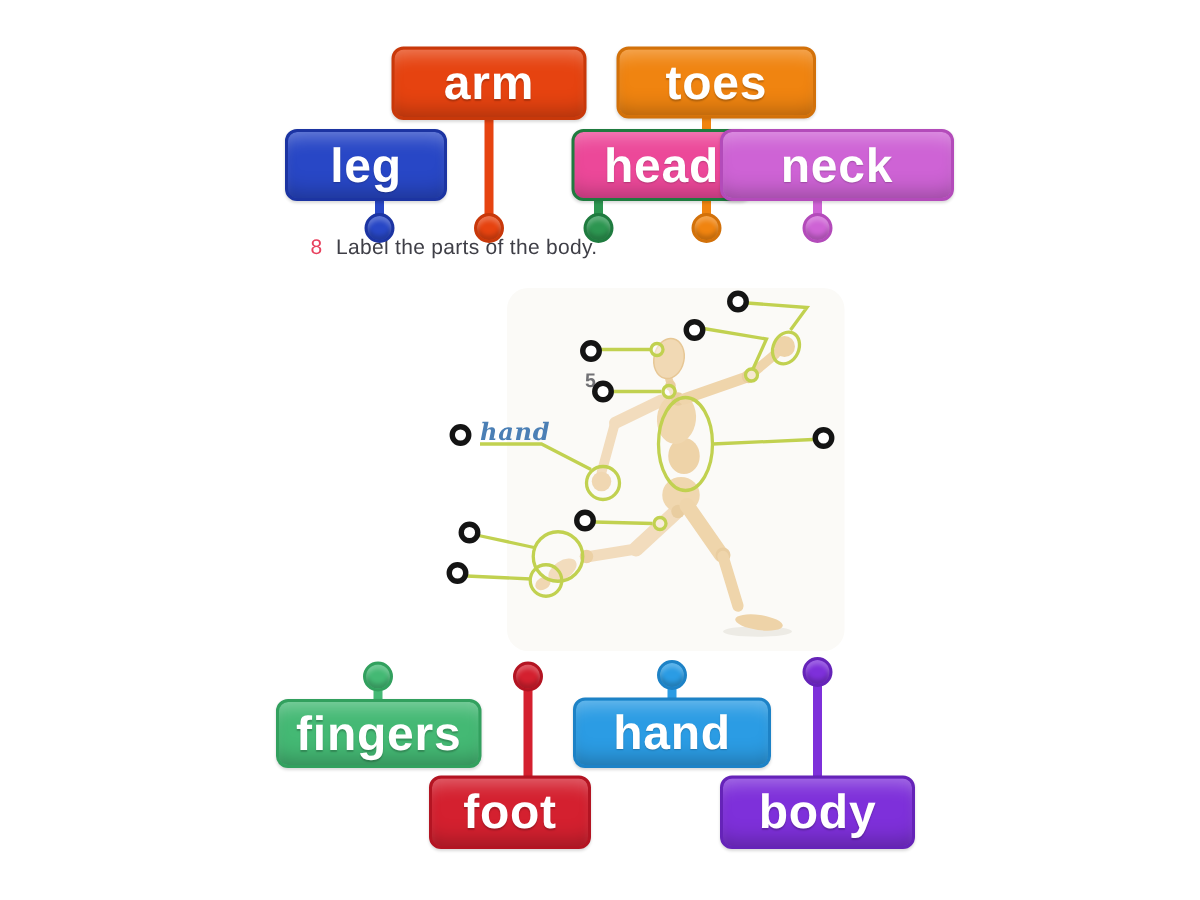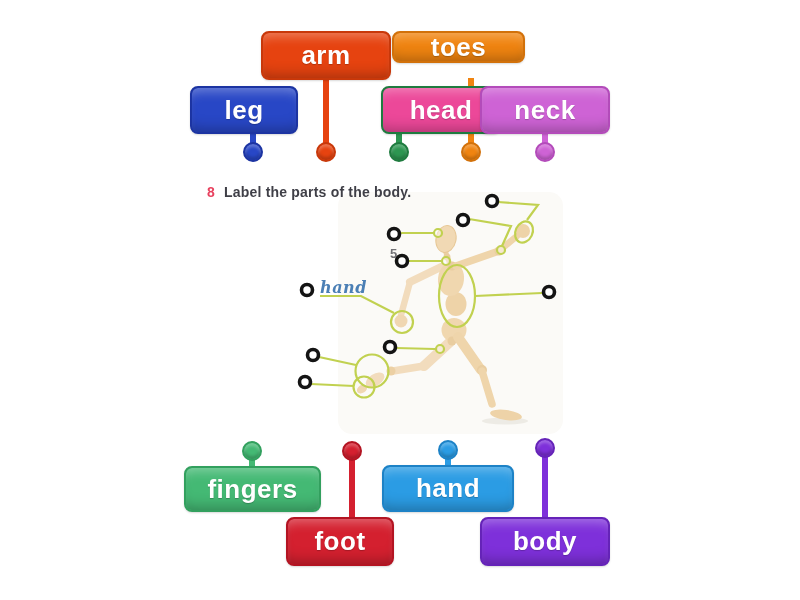--- a/index.html
+++ b/index.html
@@ -9,39 +9,39 @@
     font-family:"Liberation Sans", sans-serif;
   }
   .stage{position:absolute;inset:0;}
   svg.scene{position:absolute;left:0;top:0;z-index:0;}
 
   
   .chip{
     position:absolute;z-index:3;
     display:flex;align-items:center;justify-content:center;
     border-radius:8px;border:2px solid;
-    color:#fff;font-weight:bold;font-size:26px;
+    color:#fff;font-weight:bold;font-size:32px;
     letter-spacing:.5px;
     box-shadow: inset 0 10px 12px -7px rgba(255,255,255,.35),
                 inset 0 -12px 14px -9px rgba(0,0,0,.28),
                 0 1px 2px rgba(0,0,0,.15);
     text-shadow:0 1px 1px rgba(0,0,0,.22);
     box-sizing:border-box;
     cursor:grab;
   }
   .stem{position:absolute;z-index:1;width:6px;}
   .pin{
     position:absolute;z-index:2;width:20px;height:20px;border-radius:50%;
     border:2px solid;box-sizing:border-box;
     box-shadow: inset 0 3px 3px rgba(255,255,255,.25), inset 0 -3px 3px rgba(0,0,0,.2);
   }
 
   .instruction{
-    position:absolute;left:207px;top:184px;z-index:1;
-    font-size:14px;font-weight:bold;color:#3f3f47;
+    position:absolute;left:207px;top:156px;z-index:1;
+    font-size:14px;font-weight:normal;color:#3f3f47;
     letter-spacing:.2px;white-space:nowrap;
   }
   .instruction .num{margin-right:9px;}
 
   .callout{fill:none;stroke-width:2.2px;}
   .callout .dot{fill:#ffffff;fill-opacity:.45;}
   .target{fill:#ffffff;stroke:#141414;stroke-width:3.6px;cursor:pointer;}
   .sample-text{
     font-family:"DejaVu Serif", serif;font-style:italic;font-weight:bold;
     font-size:16px;letter-spacing:.5px;
@@ -150,33 +150,33 @@
   <div class="instruction">
     <span class="num" style="color:#e8415e;">8</span><span>Label the parts of the body.</span>
   </div>
 
   <div class="stem" style="left: 323px; top: 78px; height: 76px; background: rgb(230, 67, 16);"></div>
   <div class="pin" style="left: 316px; top: 142px; background: rgb(230, 67, 16); border-color: rgb(200, 56, 10);"></div>
   <div class="chip" style="left: 261px; top: 31px; width: 130px; height: 49px; background: rgb(230, 67, 16); border-color: rgb(200, 56, 10);">arm</div>
 
   <div class="stem" style="left: 468px; top: 78px; height: 76px; background: rgb(240, 132, 16);"></div>
   <div class="pin" style="left: 461px; top: 142px; background: rgb(240, 132, 16); border-color: rgb(210, 113, 10);"></div>
-  <div class="chip" style="left: 392px; top: 31px; width: 133px; height: 32px; background: rgb(240, 132, 16); border-color: rgb(210, 113, 10);">toes</div>
+  <div class="chip" style="left: 411px; top: 31px; width: 133px; height: 48px; background: rgb(240, 132, 16); border-color: rgb(210, 113, 10);">toes</div>
 
   <div class="stem" style="left: 250px; top: 132px; height: 22px; background: rgb(40, 71, 198);"></div>
   <div class="pin" style="left: 243px; top: 142px; background: rgb(40, 71, 198); border-color: rgb(28, 52, 162);"></div>
   <div class="chip" style="left: 190px; top: 86px; width: 108px; height: 48px; background: rgb(40, 71, 198); border-color: rgb(28, 52, 162);">leg</div>
 
   <div class="stem" style="left: 396px; top: 132px; height: 22px; background: rgb(45, 150, 81);"></div>
   <div class="pin" style="left: 389px; top: 142px; background: rgb(45, 150, 81); border-color: rgb(31, 123, 63);"></div>
   <div class="chip" style="left: 335px; top: 86px; width: 120px; height: 48px; background: #ec4899; border-color: rgb(31, 123, 63); margin-left: 46px;">head</div>
 
   <div class="stem" style="left: 542px; top: 132px; height: 22px; background: rgb(206, 99, 213);"></div>
   <div class="pin" style="left: 535px; top: 142px; background: rgb(206, 99, 213); border-color: rgb(179, 75, 186);"></div>
-  <div class="chip" style="left: 480px; top: 86px; width: 130px; height: 48px; background: rgb(206, 99, 213); border-color: rgb(179, 75, 186);">neck</div>
+  <div class="chip" style="left: 480px; top: 86px; width: 156px; height: 48px; background: rgb(206, 99, 213); border-color: rgb(179, 75, 186);">neck</div>
 
   <div class="stem" style="left: 249px; top: 451px; height: 17px; background: rgb(68, 185, 116);"></div>
   <div class="pin" style="left: 242px; top: 441px; background: rgb(68, 185, 116); border-color: rgb(50, 160, 94);"></div>
   <div class="chip" style="left: 184px; top: 466px; width: 137px; height: 46px; background: rgb(68, 185, 116); border-color: rgb(50, 160, 94);">fingers</div>
 
   <div class="stem" style="left: 349px; top: 451px; height: 68px; background: rgb(212, 32, 47);"></div>
   <div class="pin" style="left: 342px; top: 441px; background: rgb(212, 32, 47); border-color: rgb(179, 20, 34);"></div>
   <div class="chip" style="left: 286px; top: 517px; width: 108px; height: 49px; background: rgb(212, 32, 47); border-color: rgb(179, 20, 34);">foot</div>
 
   <div class="stem" style="left: 445px; top: 450px; height: 17px; background: rgb(43, 156, 228);"></div>

